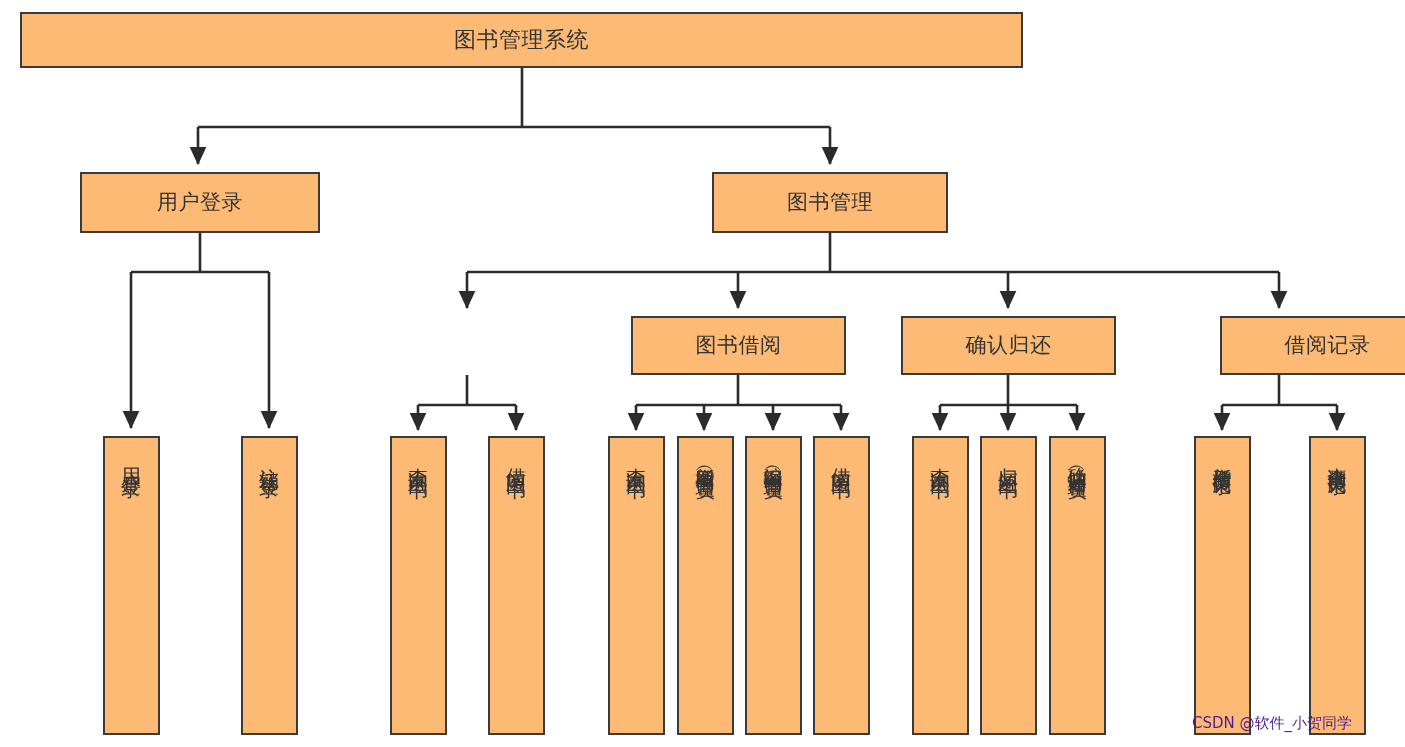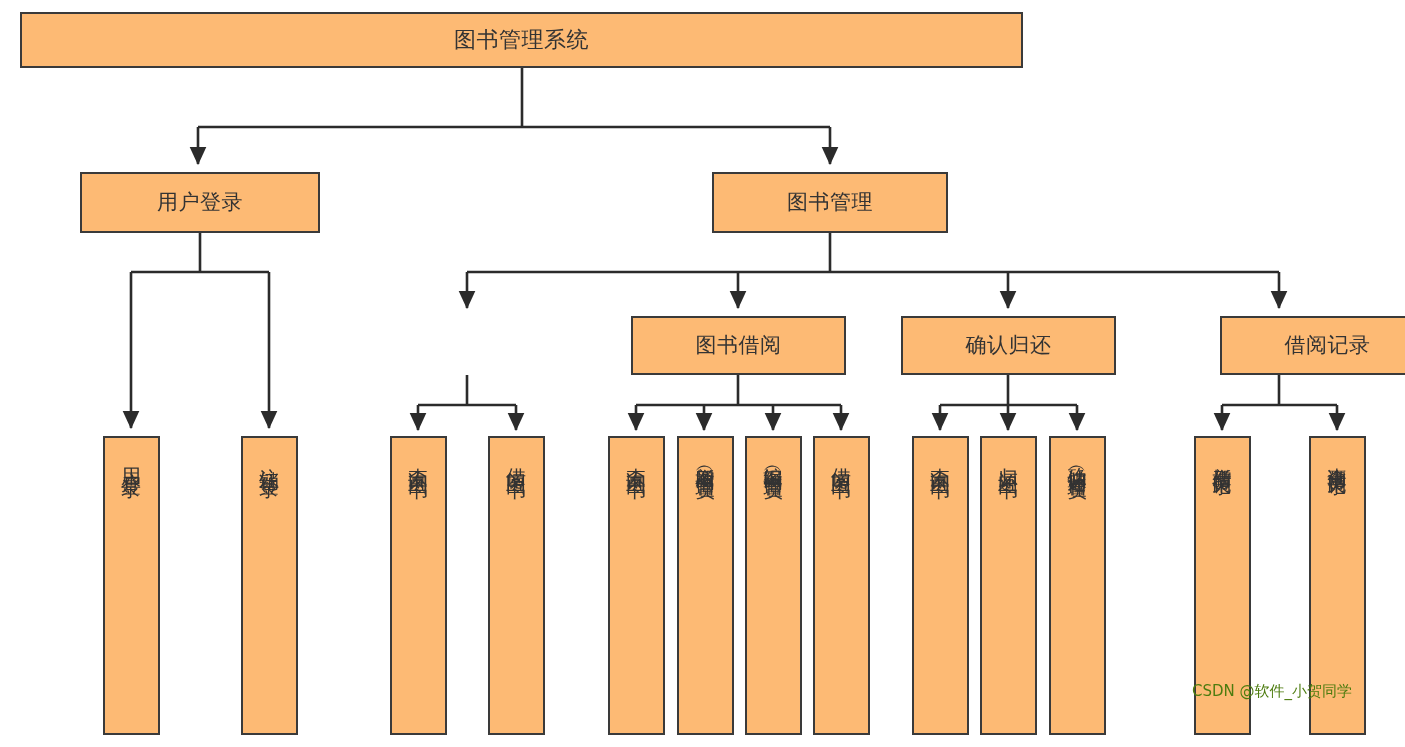--- a/index.html
+++ b/index.html
@@ -63,23 +63,23 @@
     letter-spacing: 4px;
     white-space: nowrap;
   }
   .node.leaf.tall-text .node-label {
     font-size: 19px;
     letter-spacing: 2px;
   }
   #watermark {
     position: absolute;
     left: 1192px;
-    top: 682px;
+    top: 714px;
     font-size: 15px;
-    color: #4d7c0f;
+    color: #4c1d95;
     white-space: nowrap;
     z-index: 3;
     font-family: "DejaVu Sans", "Liberation Sans", sans-serif;
   }
 </style>
 </head>
 <body>
 
 <div id="diagram-canvas">
 

